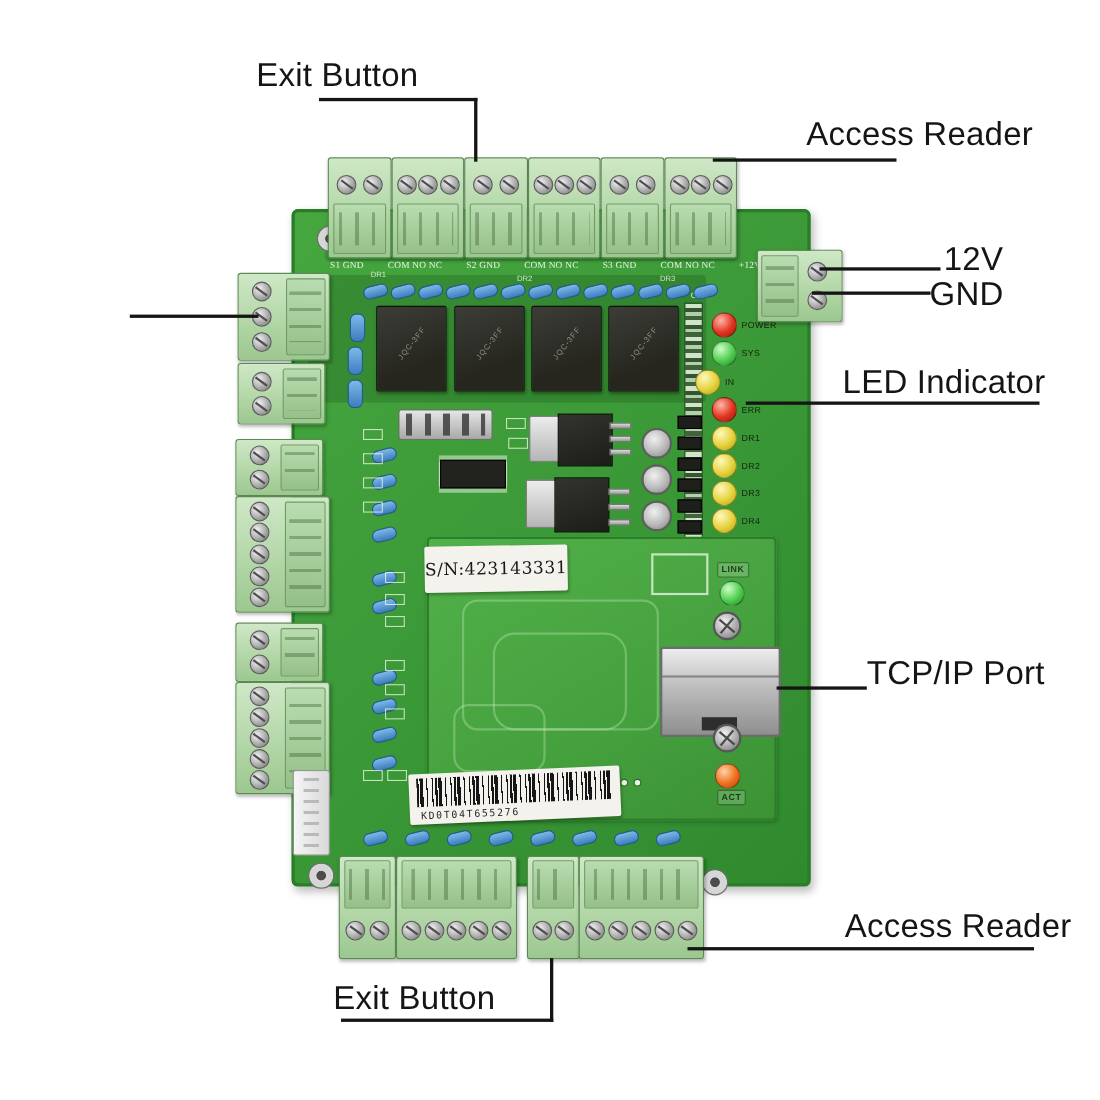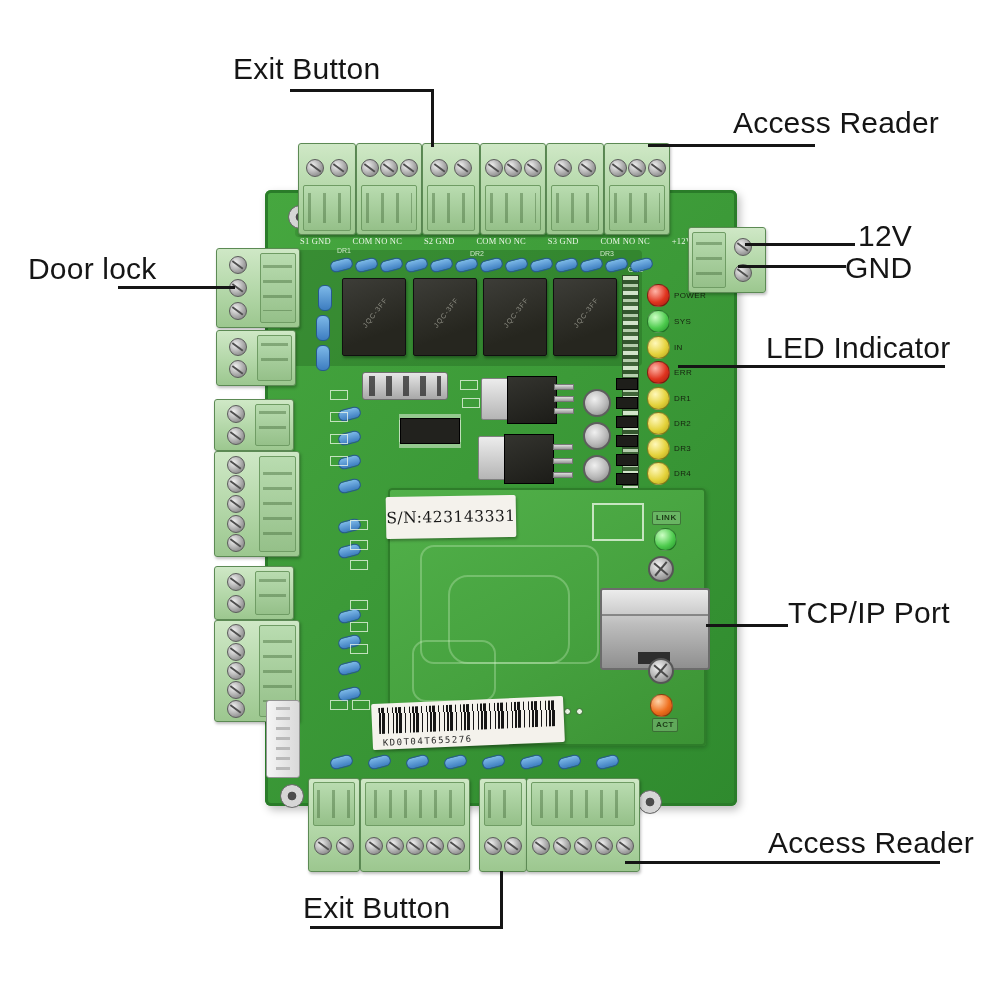--- a/index.html
+++ b/index.html
@@ -223,21 +223,21 @@
   <div class="padstrip" style="left:622px;top:275px;height:215px;"></div>
 
   <div class="ledrow" style="left:647px;top:284px;">
     <div class="led led-red"></div>
       <span class="led-label">POWER</span>
     </div>
   <div class="ledrow" style="left:647px;top:310px;">
     <div class="led led-green"></div>
       <span class="led-label">SYS</span>
     </div>
-  <div class="ledrow" style="left:647px;top:336px;">
+  <div class="ledrow" style="left:632px;top:336px;">
     <div class="led led-yellow"></div>
       <span class="led-label">IN</span>
     </div>
   <div class="ledrow" style="left:647px;top:361px;">
     <div class="led led-red"></div>
       <span class="led-label">ERR</span>
     </div>
   <div class="ledrow" style="left:647px;top:387px;">
     <div class="led led-yellow"></div>
       <span class="led-label">DR1</span>
@@ -370,21 +370,20 @@
         <div class="screw"></div>
         <div class="screw"></div>
         <div class="screw"></div>
         <div class="screw"></div>
       </div>
       <div class="plug"></div>
     </div>
 
   <div class="callout" style="left:233px;top:52px;">Exit Button</div>
   <div class="callout" style="left:733px;top:106px;">Access Reader</div>
-  <div class="callout" style="left:28px;top:252px;">Door lock</div>
   <div class="callout" style="left:858px;top:219px;">12V</div>
   <div class="callout" style="left:845px;top:251px;">GND</div>
   <div class="callout" style="left:766px;top:331px;">LED Indicator</div>
   <div class="callout" style="left:788px;top:596px;">TCP/IP Port</div>
   <div class="callout" style="left:768px;top:826px;">Access Reader</div>
   <div class="callout" style="left:303px;top:891px;">Exit Button</div>
 
   <div class="cline" style="left:290px;top:89px;width:144px;height:3px;"></div>
   <div class="cline" style="left:431px;top:89px;width:3px;height:58px;"></div>
   <div class="cline" style="left:648px;top:144px;width:167px;height:3px;"></div>

